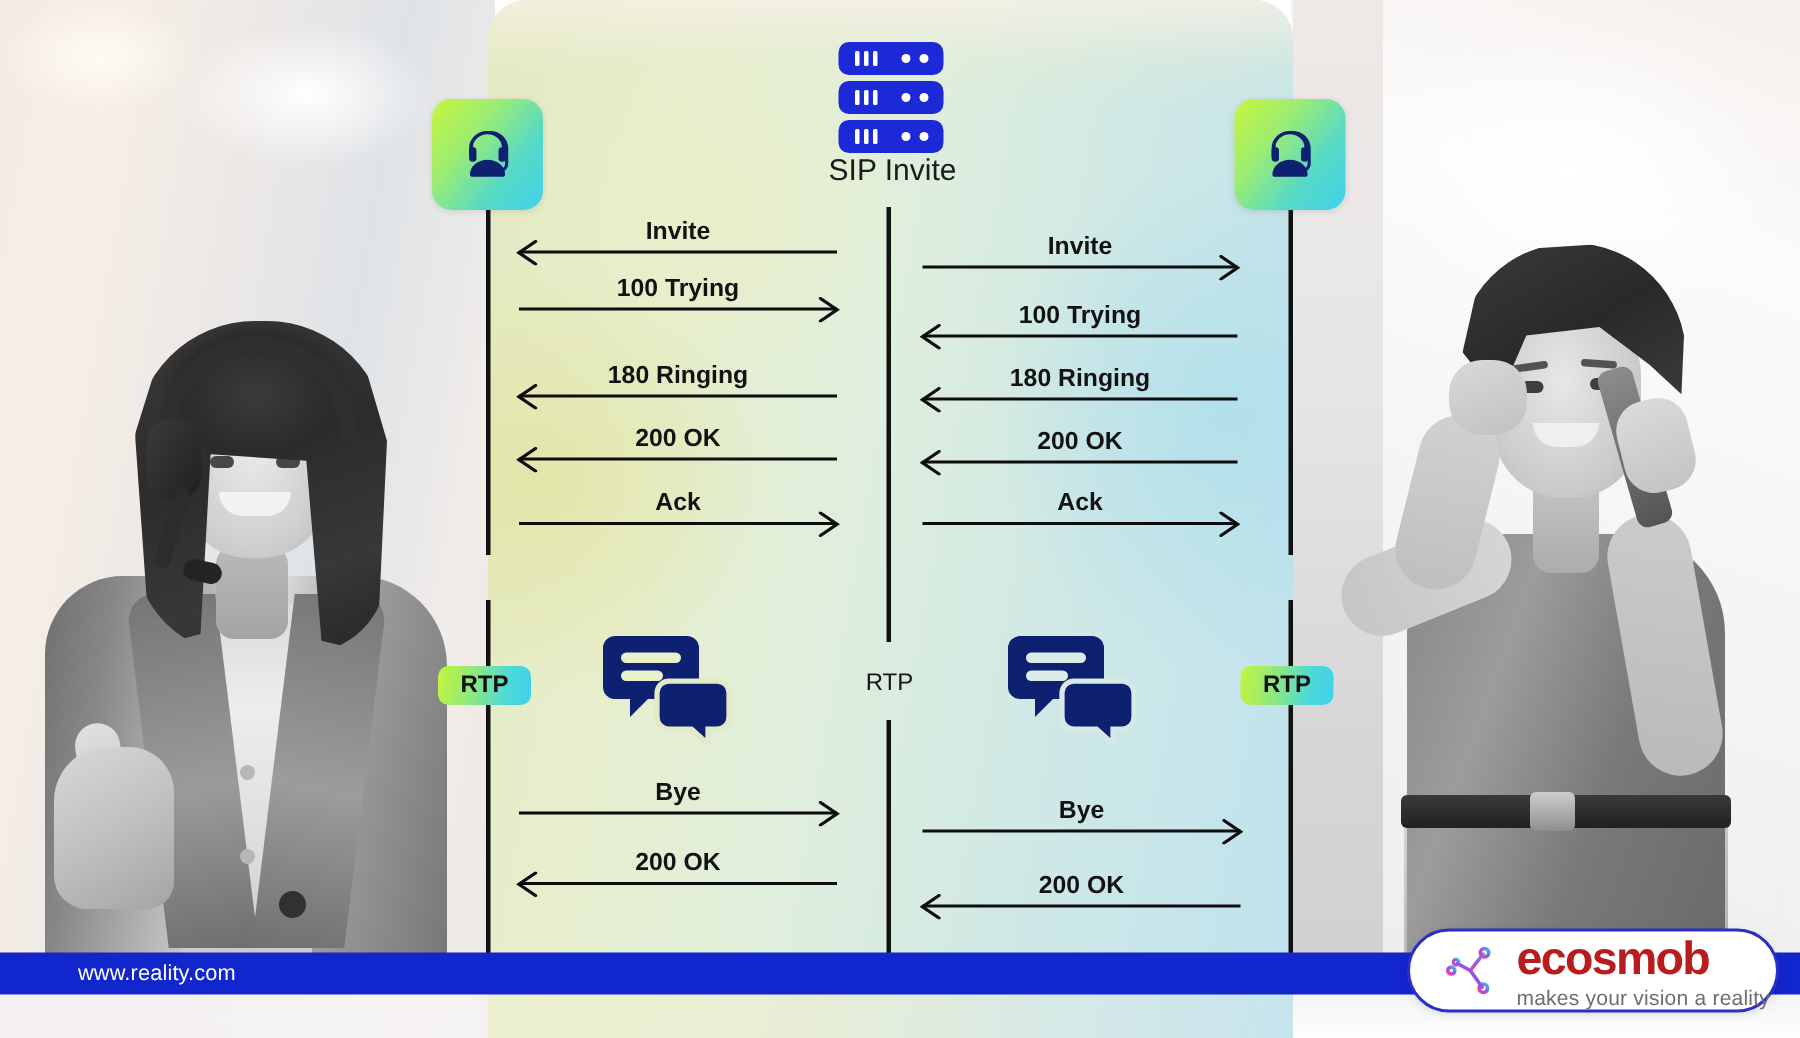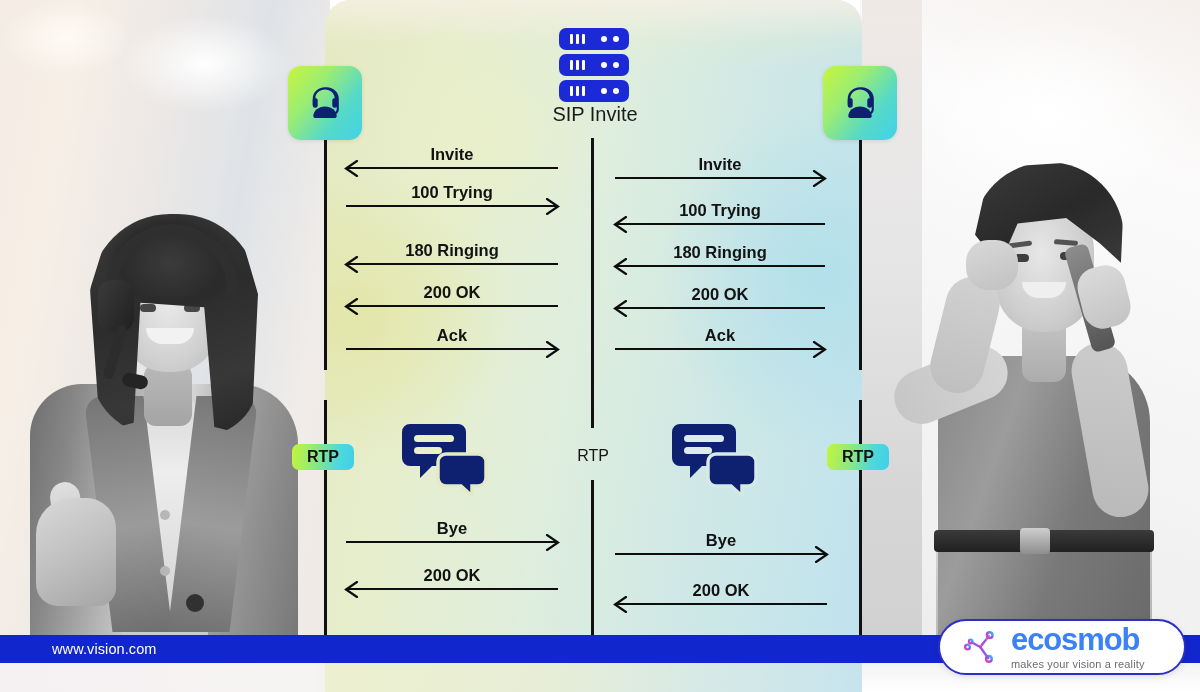--- a/index.html
+++ b/index.html
@@ -212,22 +212,22 @@
   }
 
   
   .logo-pill {
     position:absolute; left:938px; top:619px; width:248px; height:56px;
     background:#ffffff; border:2px solid #2b2fc6; border-radius:30px;
     display:flex; align-items:center; gap:11px; padding-left:22px;
     box-shadow:0 2px 6px rgba(0,0,0,0.10);
   }
   .logo-text-wrap { display:flex; flex-direction:column; line-height:1; }
-  .logo-word { font-size:31px; font-weight:bold; color:#3b82f6; letter-spacing:-1.1px; }
-  .logo-tag { font-size:11px; color:#6d6d74; margin-top:4px; letter-spacing:.15px;text-align:center; }
+  .logo-word { font-size:31px; font-weight:bold; color:#b91c1c; letter-spacing:-1.1px; }
+  .logo-tag { font-size:14px; color:#6d6d74; margin-top:4px; letter-spacing:.15px;text-align:center; }
 
   
   .avatar {
     position:absolute; width:74px; height:74px; border-radius:13px;
     background:linear-gradient(128deg,#c8f53c 0%,#9ced72 34%,#57d9c6 68%,#3fd2ea 100%);
     display:flex; align-items:center; justify-content:center;
     box-shadow:0 1px 4px rgba(0,0,0,0.10);
   }
   .avatar-left { left:288px; top:66px; }
   .avatar-right { left:823px; top:66px; }
@@ -557,21 +557,21 @@
           <path d="M13 1 L2 8.5 L13 16" stroke="#0D0D0D" stroke-width="2.2" fill="none" stroke-linecap="round"></path>
         </svg>
     </div>
   </div>
 
   <div class="footer-below"></div>
   <div class="footer-below-panel"></div>
   <div class="footer-below-right"></div>
 
   <div class="footer-bar">
-    <span class="footer-url">www.vision.com</span>
+    <span class="footer-url">www.reality.com</span>
   </div>
 
   <div class="logo-pill">
     <svg width="38" height="38" viewBox="0 0 48 48">
       <defs>
         <linearGradient id="lg" x1="0" y1="1" x2="1" y2="0">
           <stop offset="0%" stop-color="#F43FA5"></stop>
           <stop offset="50%" stop-color="#9B4DEA"></stop>
           <stop offset="100%" stop-color="#2BC9E8"></stop>
         </linearGradient>

